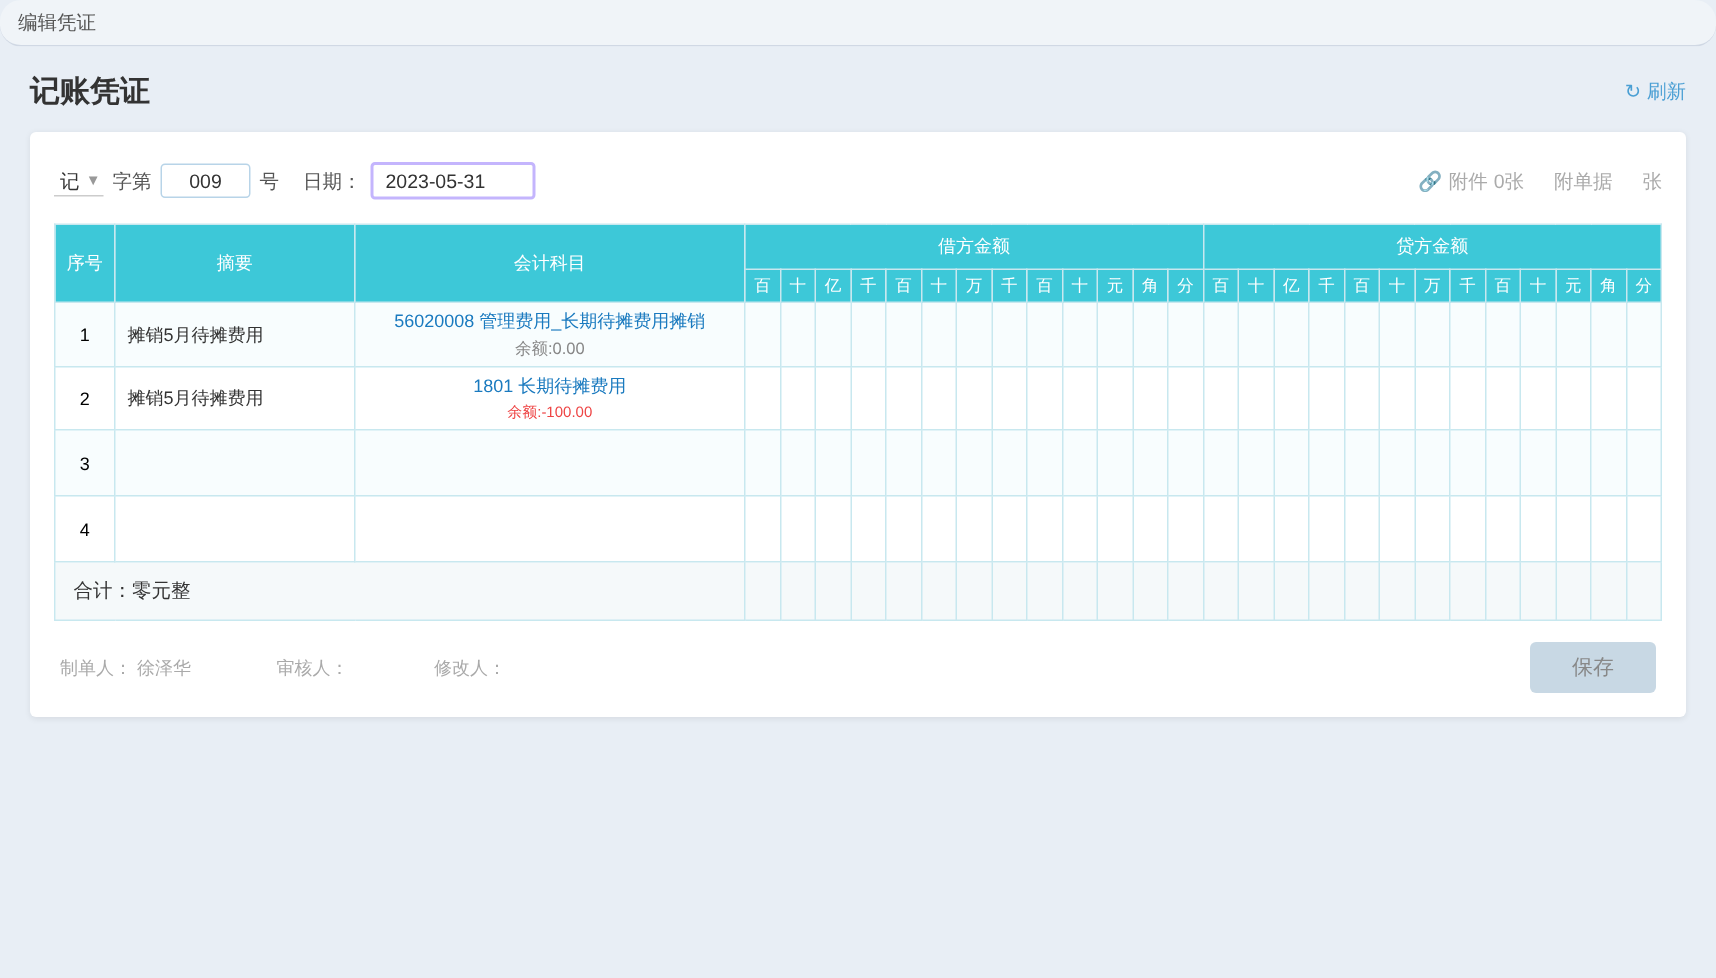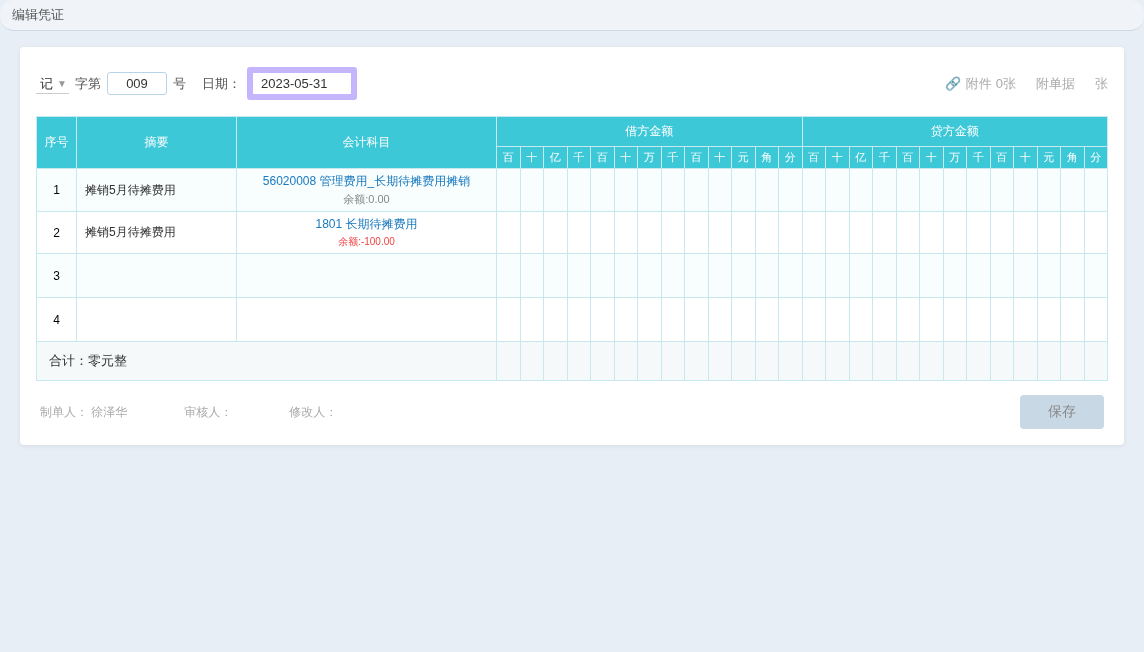--- a/index.html
+++ b/index.html
@@ -93,21 +93,21 @@
     .number-input {
       border: 1px solid #b8d4e8;
       border-radius: 3px;
       padding: 3px 8px;
       font-size: 13px;
       width: 60px;
       text-align: center;
       color: #333;
     }
     .date-input {
-      border: 6px solid #c4b5fd;
+      border: 2px solid #c4b5fd;
       border-radius: 3px;
       padding: 3px 8px;
       font-size: 13px;
       color: #333;
       width: 110px;
     }
     .right-meta {
       margin-left: auto;
       display: flex;
       align-items: center;
@@ -220,20 +220,27 @@
     }
   </style>
 </head>
 <body>
 
 <div class="title-bar">
   <span>编辑凭证</span>
 </div>
 
 <div class="main-content">
+  <div class="page-title-row">
+    <div class="page-title">记账凭证</div>
+    <button class="refresh-btn">
+      <span>↻</span>
+      <span>刷新</span>
+    </button>
+  </div>
 
   <div class="card">
 
     <div class="form-row">
       <div class="form-group">
         <div class="select-wrapper">
           <select class="voucher-type-select">
             <option>记</option>
           </select>
           <span class="select-arrow">▼</span>

